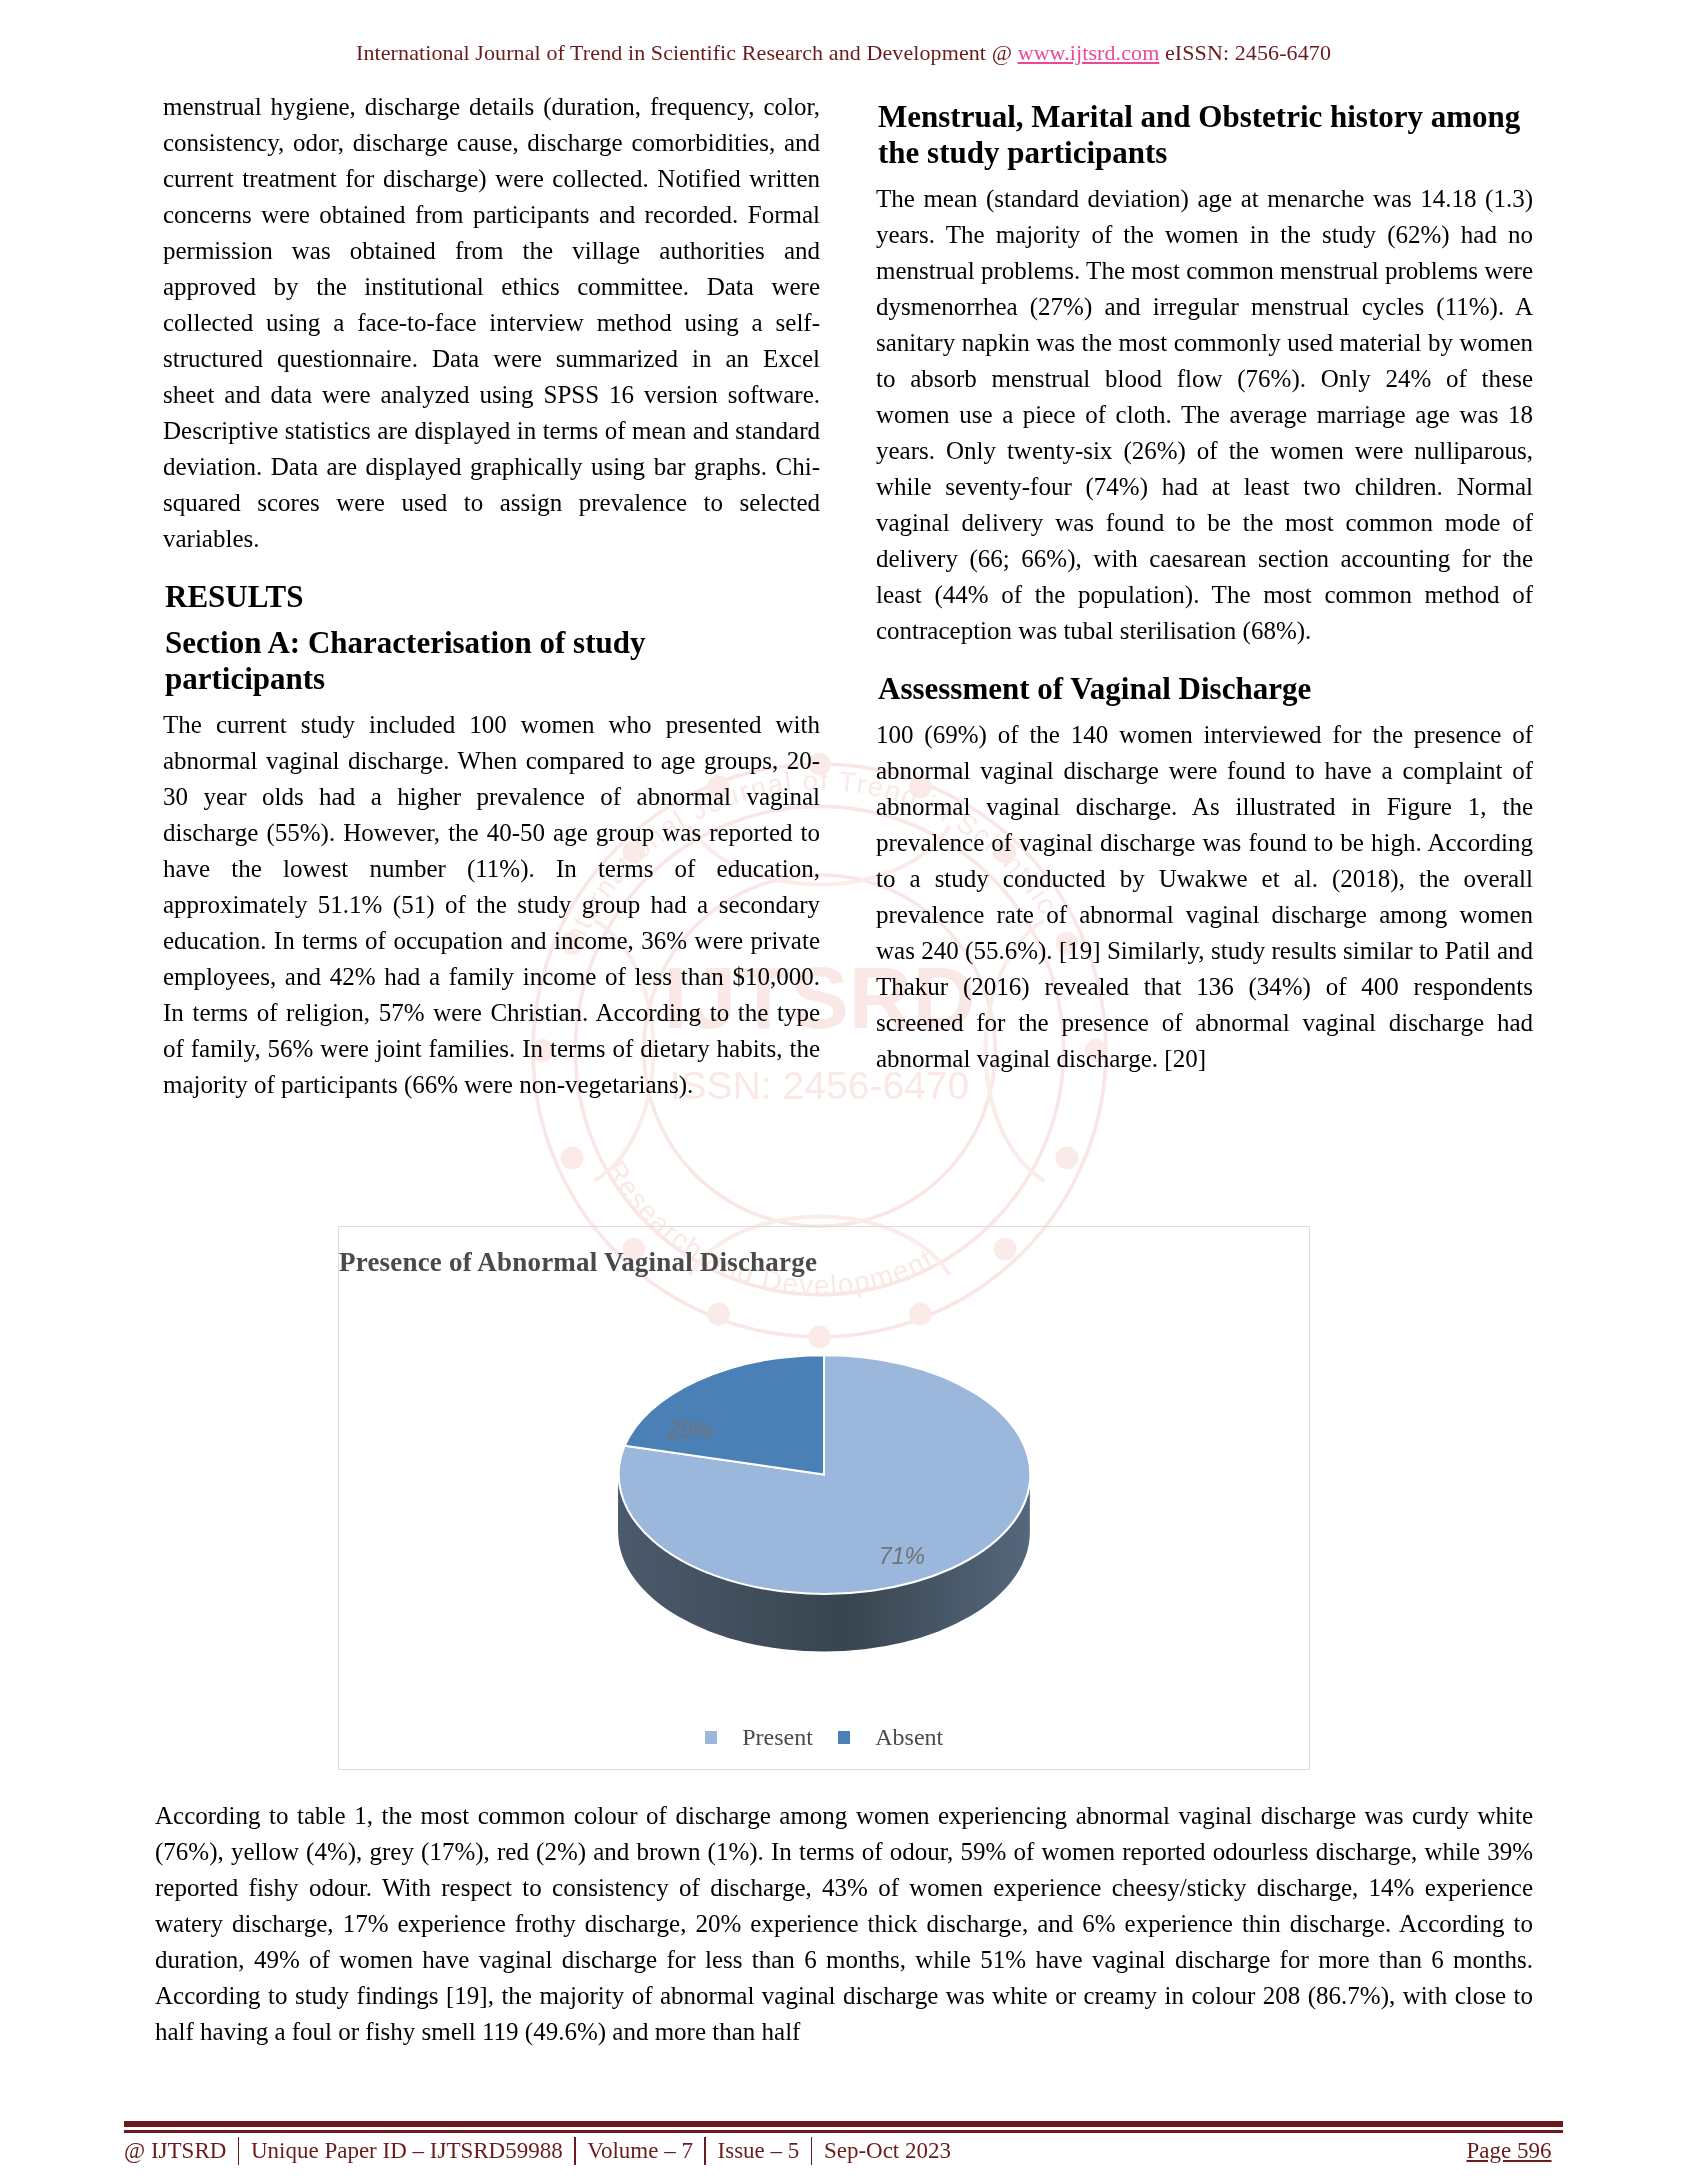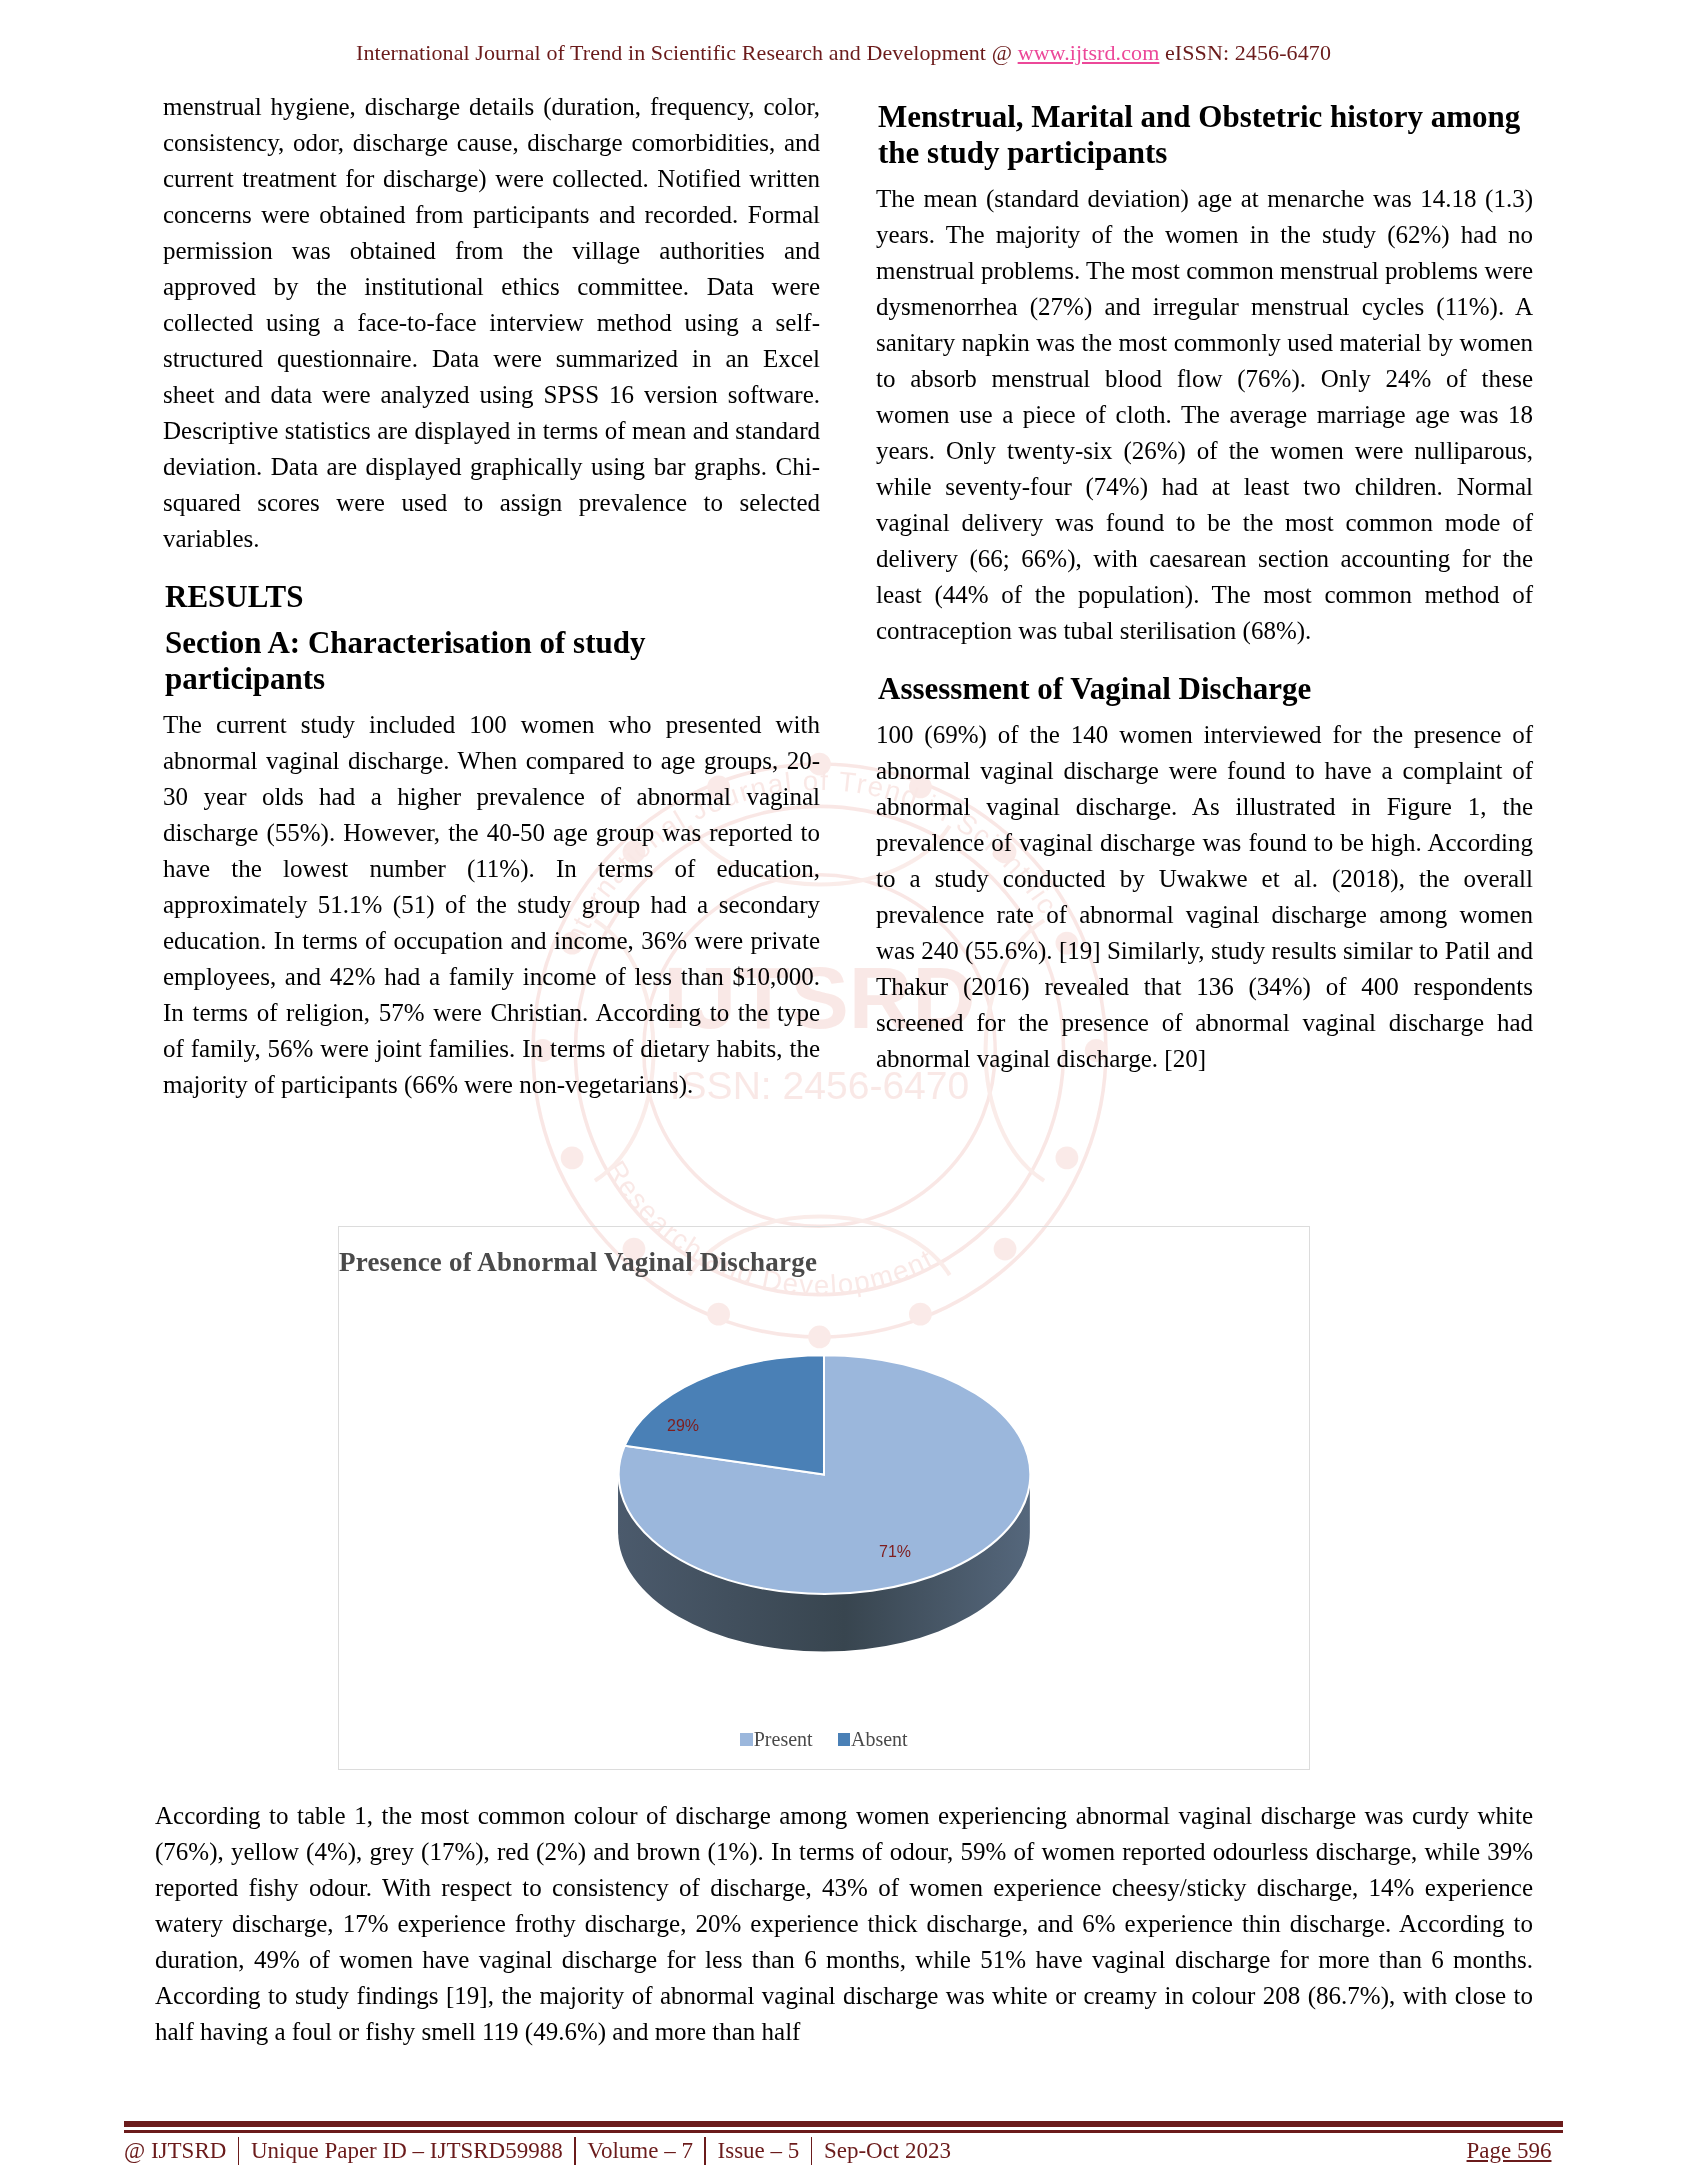--- a/index.html
+++ b/index.html
@@ -105,40 +105,41 @@
     margin-top: 3.3px;
   }
   .pie-svg {
     position: absolute;
     left: 50%;
     transform: translateX(-50%);
     top: 0;
   }
   .pct-label {
     position: absolute;
-    font-size: 16px;
-    color: #7f1d1d;
+    font-size: 23px;
+    color: #737373;
     font-family: "Liberation Sans", sans-serif;
+    font-style: italic;
   }
   .pct-29 { left: 328px; top: 136px; }
   .pct-71 { left: 540px; top: 262px; }
 
   .legend {
     position: absolute;
     bottom: 18px; left: 0; right: 0;
     display: flex;
     justify-content: center;
     align-items: center;
     gap: 25px;
   }
   .legend-item {
     display: flex;
     align-items: center;
-    gap: 1px;
-    font-size: 20px;
+    gap: 25px;
+    font-size: 24px;
     color: #4a4a4a;
   }
   .swatch { width: 12.4px; height: 12.4px; display: inline-block; }
 
   
   .bottom-block {
     position: absolute;
     left: 155px;
     top: 1798px;
     width: 1378px;

